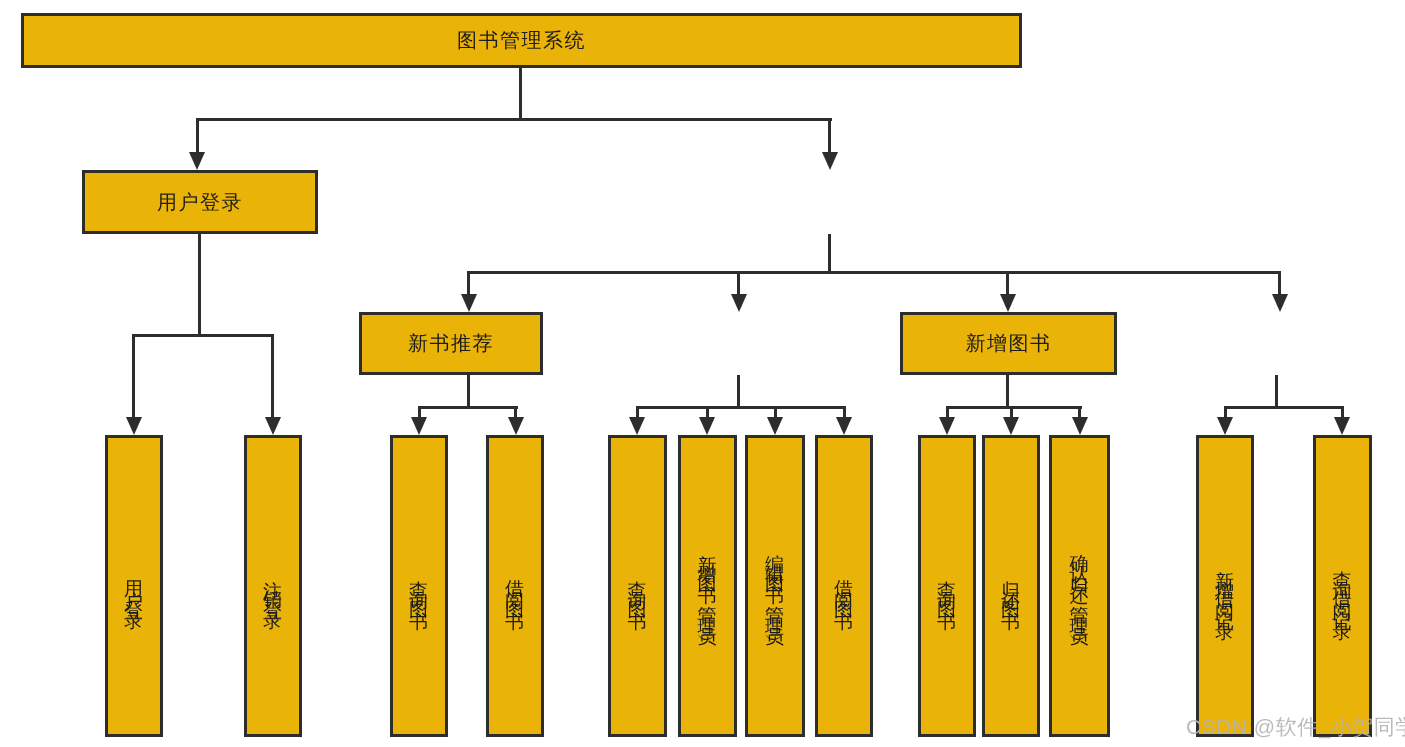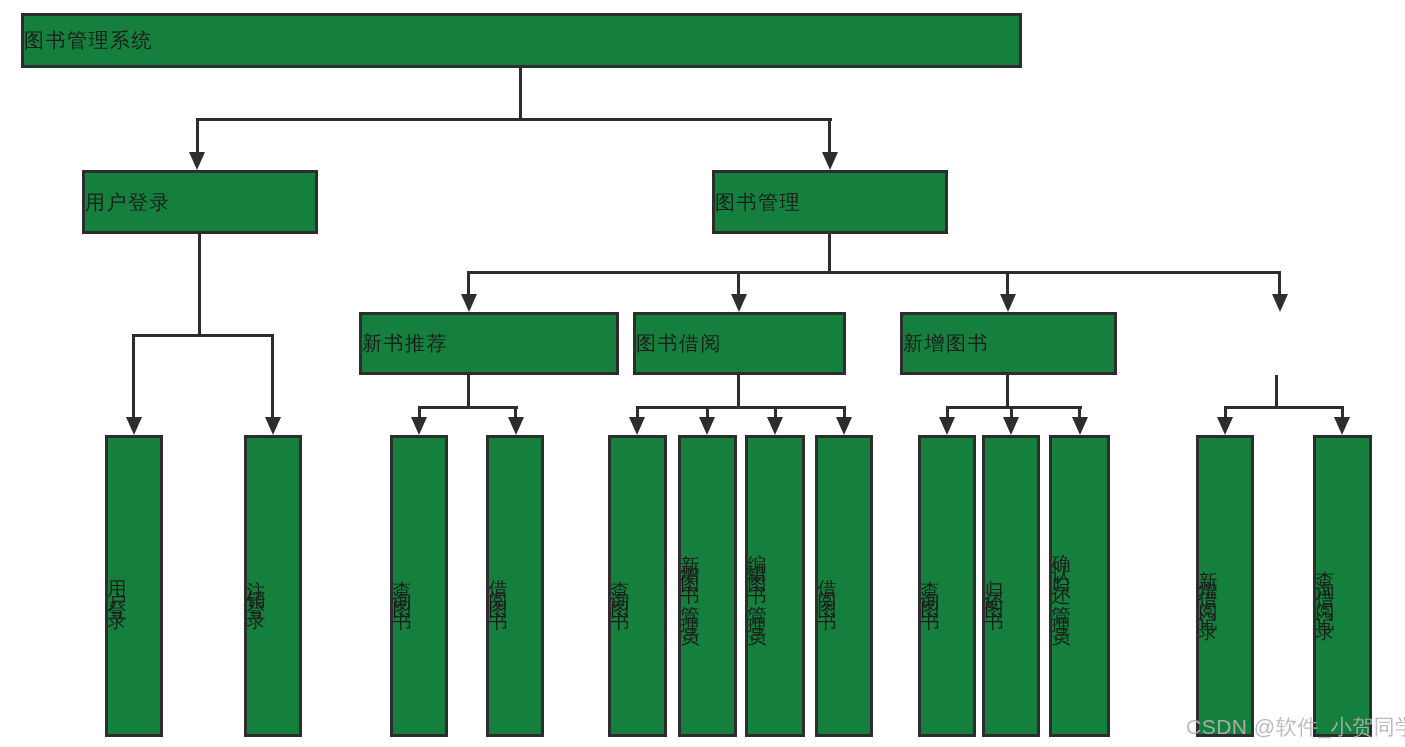--- a/index.html
+++ b/index.html
@@ -14,24 +14,24 @@
   .stage {
     position:relative;
     width:1405px;
     height:747px;
     background:var(--background);
     overflow:hidden;
   }
   .box {
     position:absolute;
     border:3px solid var(--line);
-    background:#15803d;
+    background:#eab308;
     display:flex;
     align-items:center;
-    justify-content:flex-start;
+    justify-content:center;
     color:var(--text);
   }
   .hbox span {
     font-size:20px;
     letter-spacing:1.5px;
     white-space:nowrap;
   }
   .vbox span {
     writing-mode: vertical-lr;
     text-orientation: mixed;
@@ -75,47 +75,41 @@
   <div class="line" style="left:519px;top:68px;width:3px;height:53px"></div>
   <div class="line" style="left:196px;top:118px;width:636px;height:3px"></div>
   <div class="line" style="left:196px;top:118px;width:3px;height:36px"></div>
   <div class="arrowhead" style="left:189px;top:152px"></div>
   <div class="line" style="left:828px;top:118px;width:3px;height:36px"></div>
   <div class="arrowhead" style="left:822px;top:152px"></div>
 
   <div class="box hbox" style="left:82px;top:170px;width:236px;height:64px">
     <span>用户登录</span>
   </div>
-  <div class="box hbox" style="left:712px;top:170px;width:236px;height:64px">
-    <span>图书管理</span>
-  </div>
 
   <div class="line" style="left:198px;top:234px;width:3px;height:103px"></div>
   <div class="line" style="left:132px;top:334px;width:142px;height:3px"></div>
   <div class="line" style="left:132px;top:334px;width:3px;height:85px"></div>
   <div class="arrowhead" style="left:126px;top:417px"></div>
   <div class="line" style="left:271px;top:334px;width:3px;height:85px"></div>
   <div class="arrowhead" style="left:265px;top:417px"></div>
 
   <div class="line" style="left:828px;top:234px;width:3px;height:40px"></div>
   <div class="line" style="left:468px;top:271px;width:813px;height:3px"></div>
   <div class="line" style="left:467px;top:271px;width:3px;height:25px"></div>
   <div class="arrowhead" style="left:461px;top:294px"></div>
   <div class="line" style="left:737px;top:271px;width:3px;height:25px"></div>
   <div class="arrowhead" style="left:731px;top:294px"></div>
   <div class="line" style="left:1006px;top:271px;width:3px;height:25px"></div>
   <div class="arrowhead" style="left:1000px;top:294px"></div>
   <div class="line" style="left:1278px;top:271px;width:3px;height:25px"></div>
   <div class="arrowhead" style="left:1272px;top:294px"></div>
 
-  <div class="box hbox" style="left:359px;top:312px;width:260px;height:63px">
+  <div class="box hbox" style="left:359px;top:312px;width:184px;height:63px">
     <span>新书推荐</span>
-  </div>
-  <div class="box hbox" style="left:633px;top:312px;width:213px;height:63px">
-    <span>图书借阅</span>
   </div>
   <div class="box hbox" style="left:900px;top:312px;width:217px;height:63px">
     <span>新增图书</span>
   </div>
 
   <div class="line" style="left:467px;top:375px;width:3px;height:34px"></div>
   <div class="line" style="left:418px;top:406px;width:100px;height:3px"></div>
   <div class="line" style="left:418px;top:406px;width:3px;height:13px"></div>
   <div class="arrowhead" style="left:411px;top:417px"></div>
   <div class="line" style="left:514px;top:406px;width:3px;height:13px"></div>

